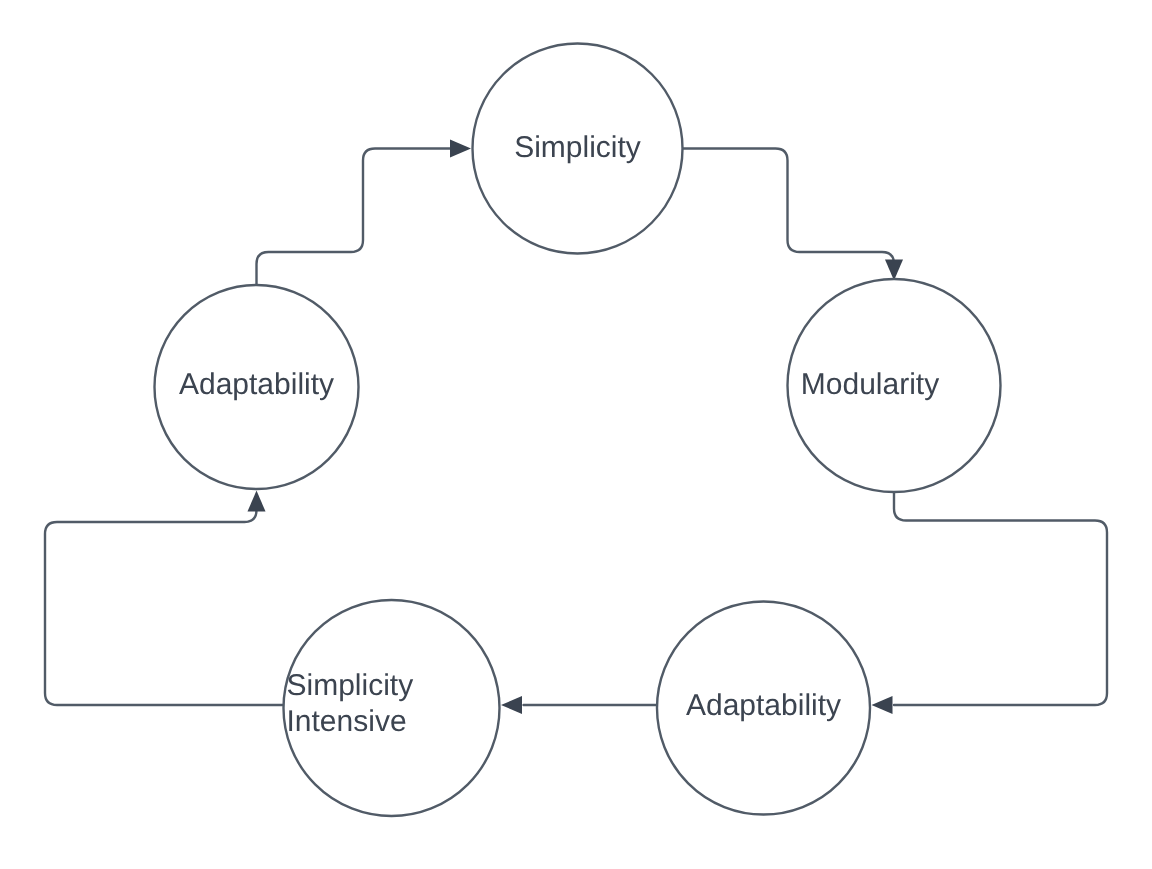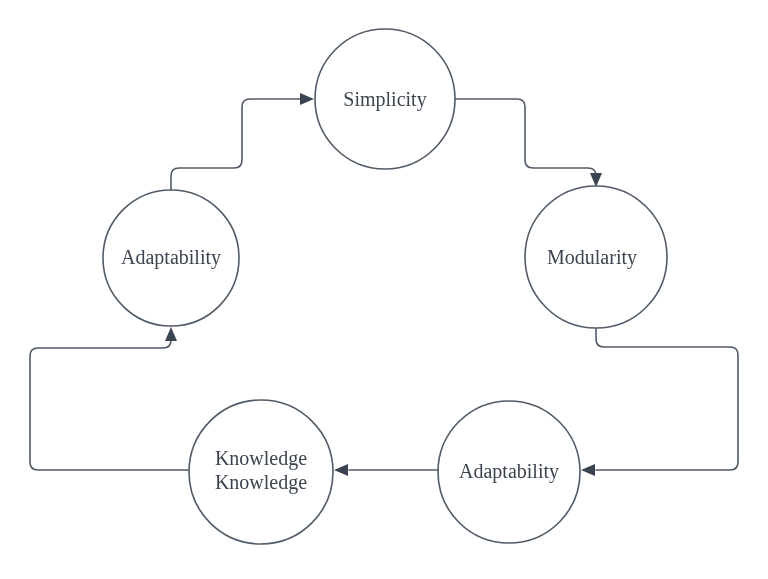--- a/index.html
+++ b/index.html
@@ -19,23 +19,21 @@
     position: absolute;
     top: 0;
     left: 0;
   }
   .node-label {
     position: absolute;
     transform: translate(-50%, -50%);
     color: #3c4450;
     font-size: 20px;
     line-height: 1.22;
-    text-align: center;
     white-space: nowrap;
-    font-family: Liberation Serif, serif;
   }
   .node-label.wrap {
     white-space: normal;
     width: 140px;
   }
 </style>
 </head>
 <body>
 
 <div class="canvas">
@@ -67,21 +65,21 @@
       <circle cx="385" cy="99" r="70" stroke="#515b67"></circle>
       <circle cx="171" cy="258" r="68" stroke="#515b67"></circle>
       <circle cx="596" cy="257" r="71" stroke="#515b67"></circle>
       <circle cx="509" cy="472" r="71" stroke="#515b67"></circle>
       <circle cx="261" cy="472" r="72" stroke="#515b67"></circle>
     </g>
   </svg>
 
   <div class="node-label" style="left:385px; top:99px;">Simplicity</div>
 
-  <div class="node-label" style="left:592px; top:257px;">Modularity</div>
+  <div class="node-label" style="left:580px; top:257px;">Modularity</div>
 
   <div class="node-label" style="left:509px; top:471px;">Adaptability</div>
 
-  <div class="node-label wrap" style="left:261px; top:470px;">Knowledge Knowledge</div>
+  <div class="node-label wrap" style="left:261px; top:470px;">Simplicity Intensive</div>
 
   <div class="node-label" style="left:171px; top:257px;">Adaptability</div>
 
 </div>
 
 </body></html>

